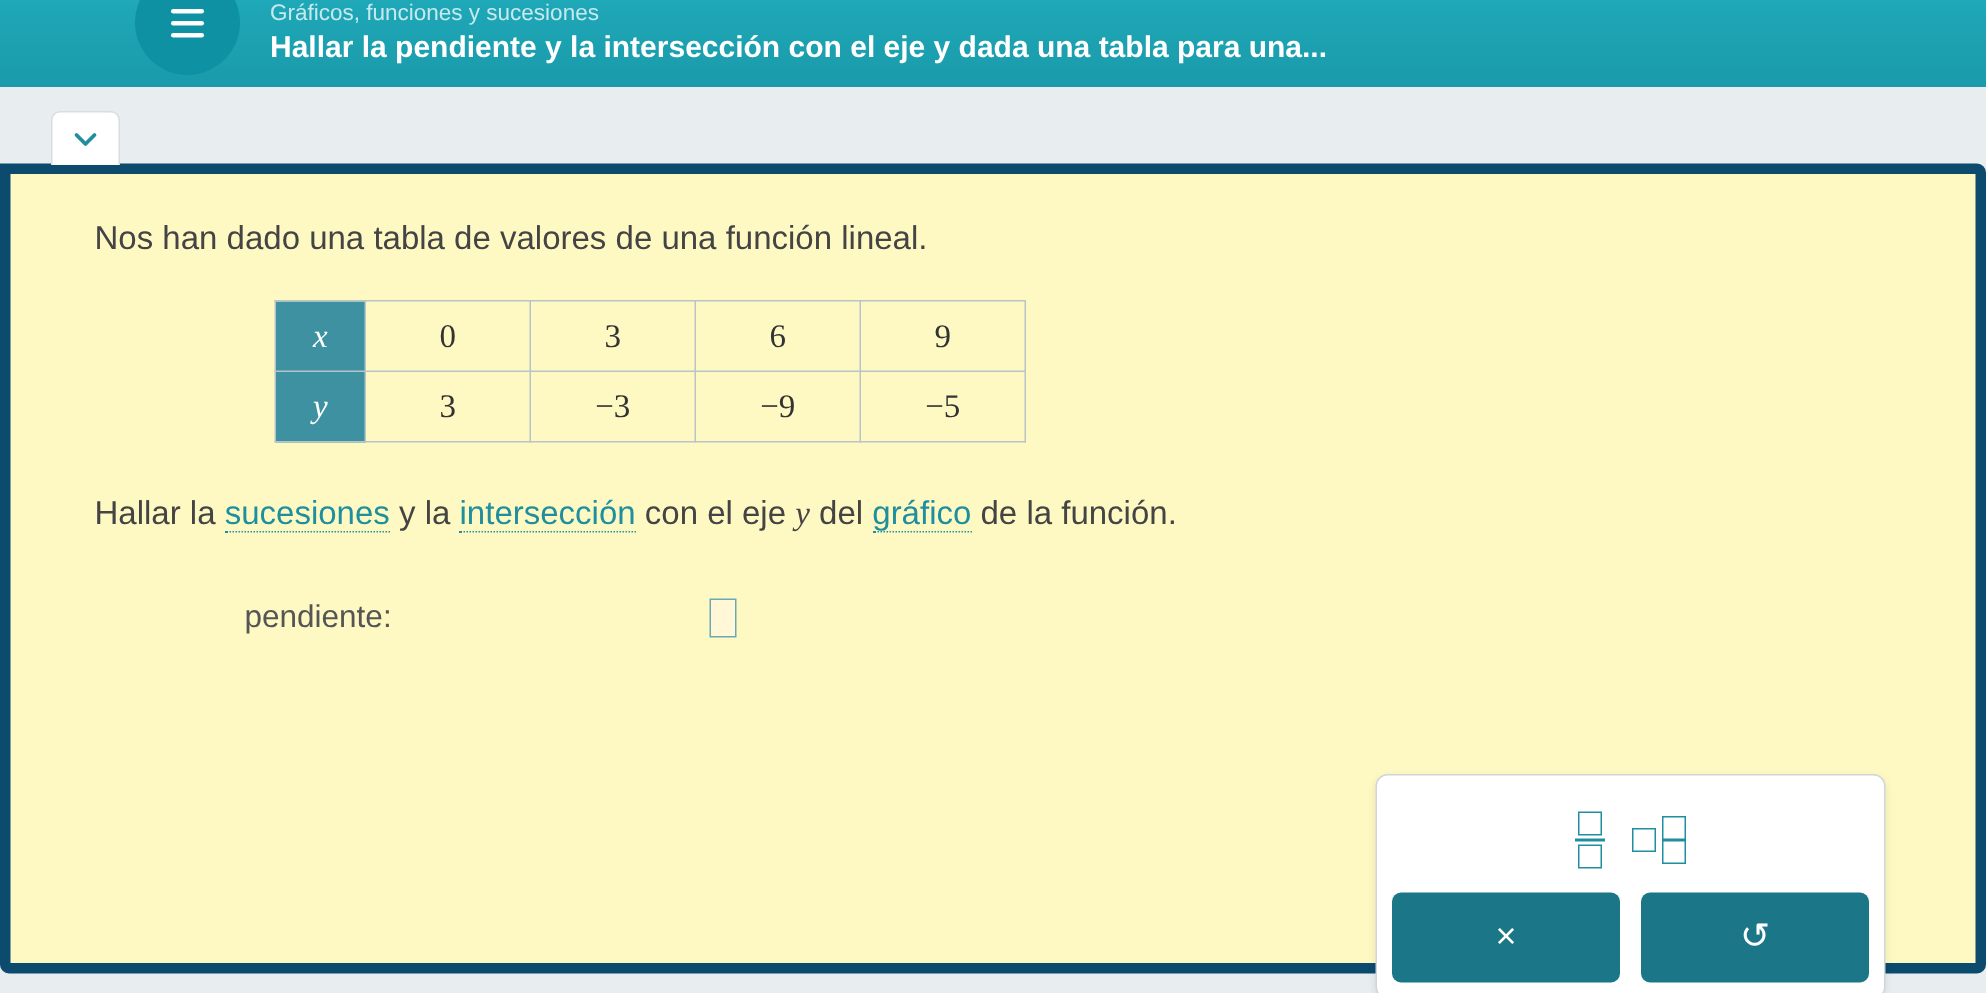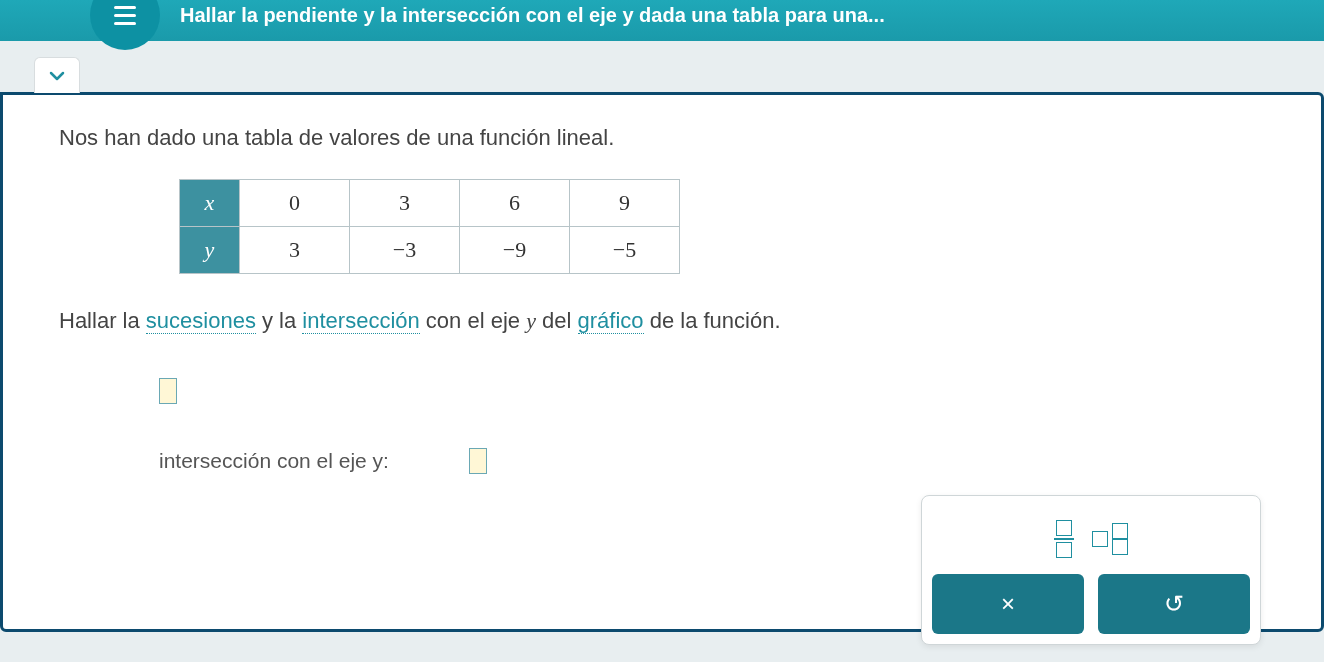--- a/index.html
+++ b/index.html
@@ -64,23 +64,23 @@
       border: 1px solid #d8dddf;
       border-radius: 6px 6px 0 0;
       display: flex;
       align-items: center;
       justify-content: center;
       border-bottom: none;
       position: relative;
       z-index: 2;
     }
     .content-panel {
-      background: #ffffff;
+      background: #fef9c3;
       margin: 0 0 0 0;
-      border: 3px solid #0c4a6e;
+      border: 7px solid #0c4a6e;
       border-radius: 0 6px 6px 6px;
       padding: 30px 78px 50px 56px;
       margin-top: -1px;
       position: relative;
       z-index: 1;
       min-height: 540px;
     }
     .intro-text {
       font-size: 22px;
       color: #444;
@@ -193,20 +193,21 @@
 <body>
 
 <div class="header-bar">
   <div class="menu-circle">
     <div class="hamburger">
       <span></span>
         <span></span>
         <span></span>
     </div>
   </div>
+  <div class="breadcrumb">Gráficos, funciones y sucesiones</div>
   <div class="title">Hallar la pendiente y la intersección con el eje y dada una tabla para una...</div>
 </div>
 
 <div class="content-wrap">
   <div class="chevron-box">
     <svg width="20" height="20" viewBox="0 0 20 20">
         <path d="M4 7 L10 13 L16 7" stroke="#1f8fa0" stroke-width="2.5" fill="none" stroke-linecap="round" stroke-linejoin="round"></path>
       </svg>
   </div>
 
@@ -231,27 +232,24 @@
         <td>−5</td>
       </tr>
     </tbody>
       </table>
 
     <div class="instruction">
       <span>Hallar la </span><span class="linkish">sucesiones</span><span> y la </span><span class="linkish">intersección</span><span> con el eje </span><span class="ital">y</span><span> del </span><span class="linkish">gráfico</span><span> de la función.</span>
     </div>
 
     <div class="answer-row">
+      <div class="answer-label">pendiente:</div>
       <div class="answer-box"></div>
     </div>
 
-    <div class="answer-row">
-      <div class="answer-label">intersección con el eje y:</div>
-      <div class="answer-box"></div>
-    </div>
 
     <div class="tool-panel">
       <div class="tool-top">
         <div class="fraction">
           <span style="display:inline-flex;flex-direction:column;align-items:center;">
             <span class="fbox"></span>
               <span class="fline"></span>
               <span class="fbox"></span>
           </span>
         </div>

